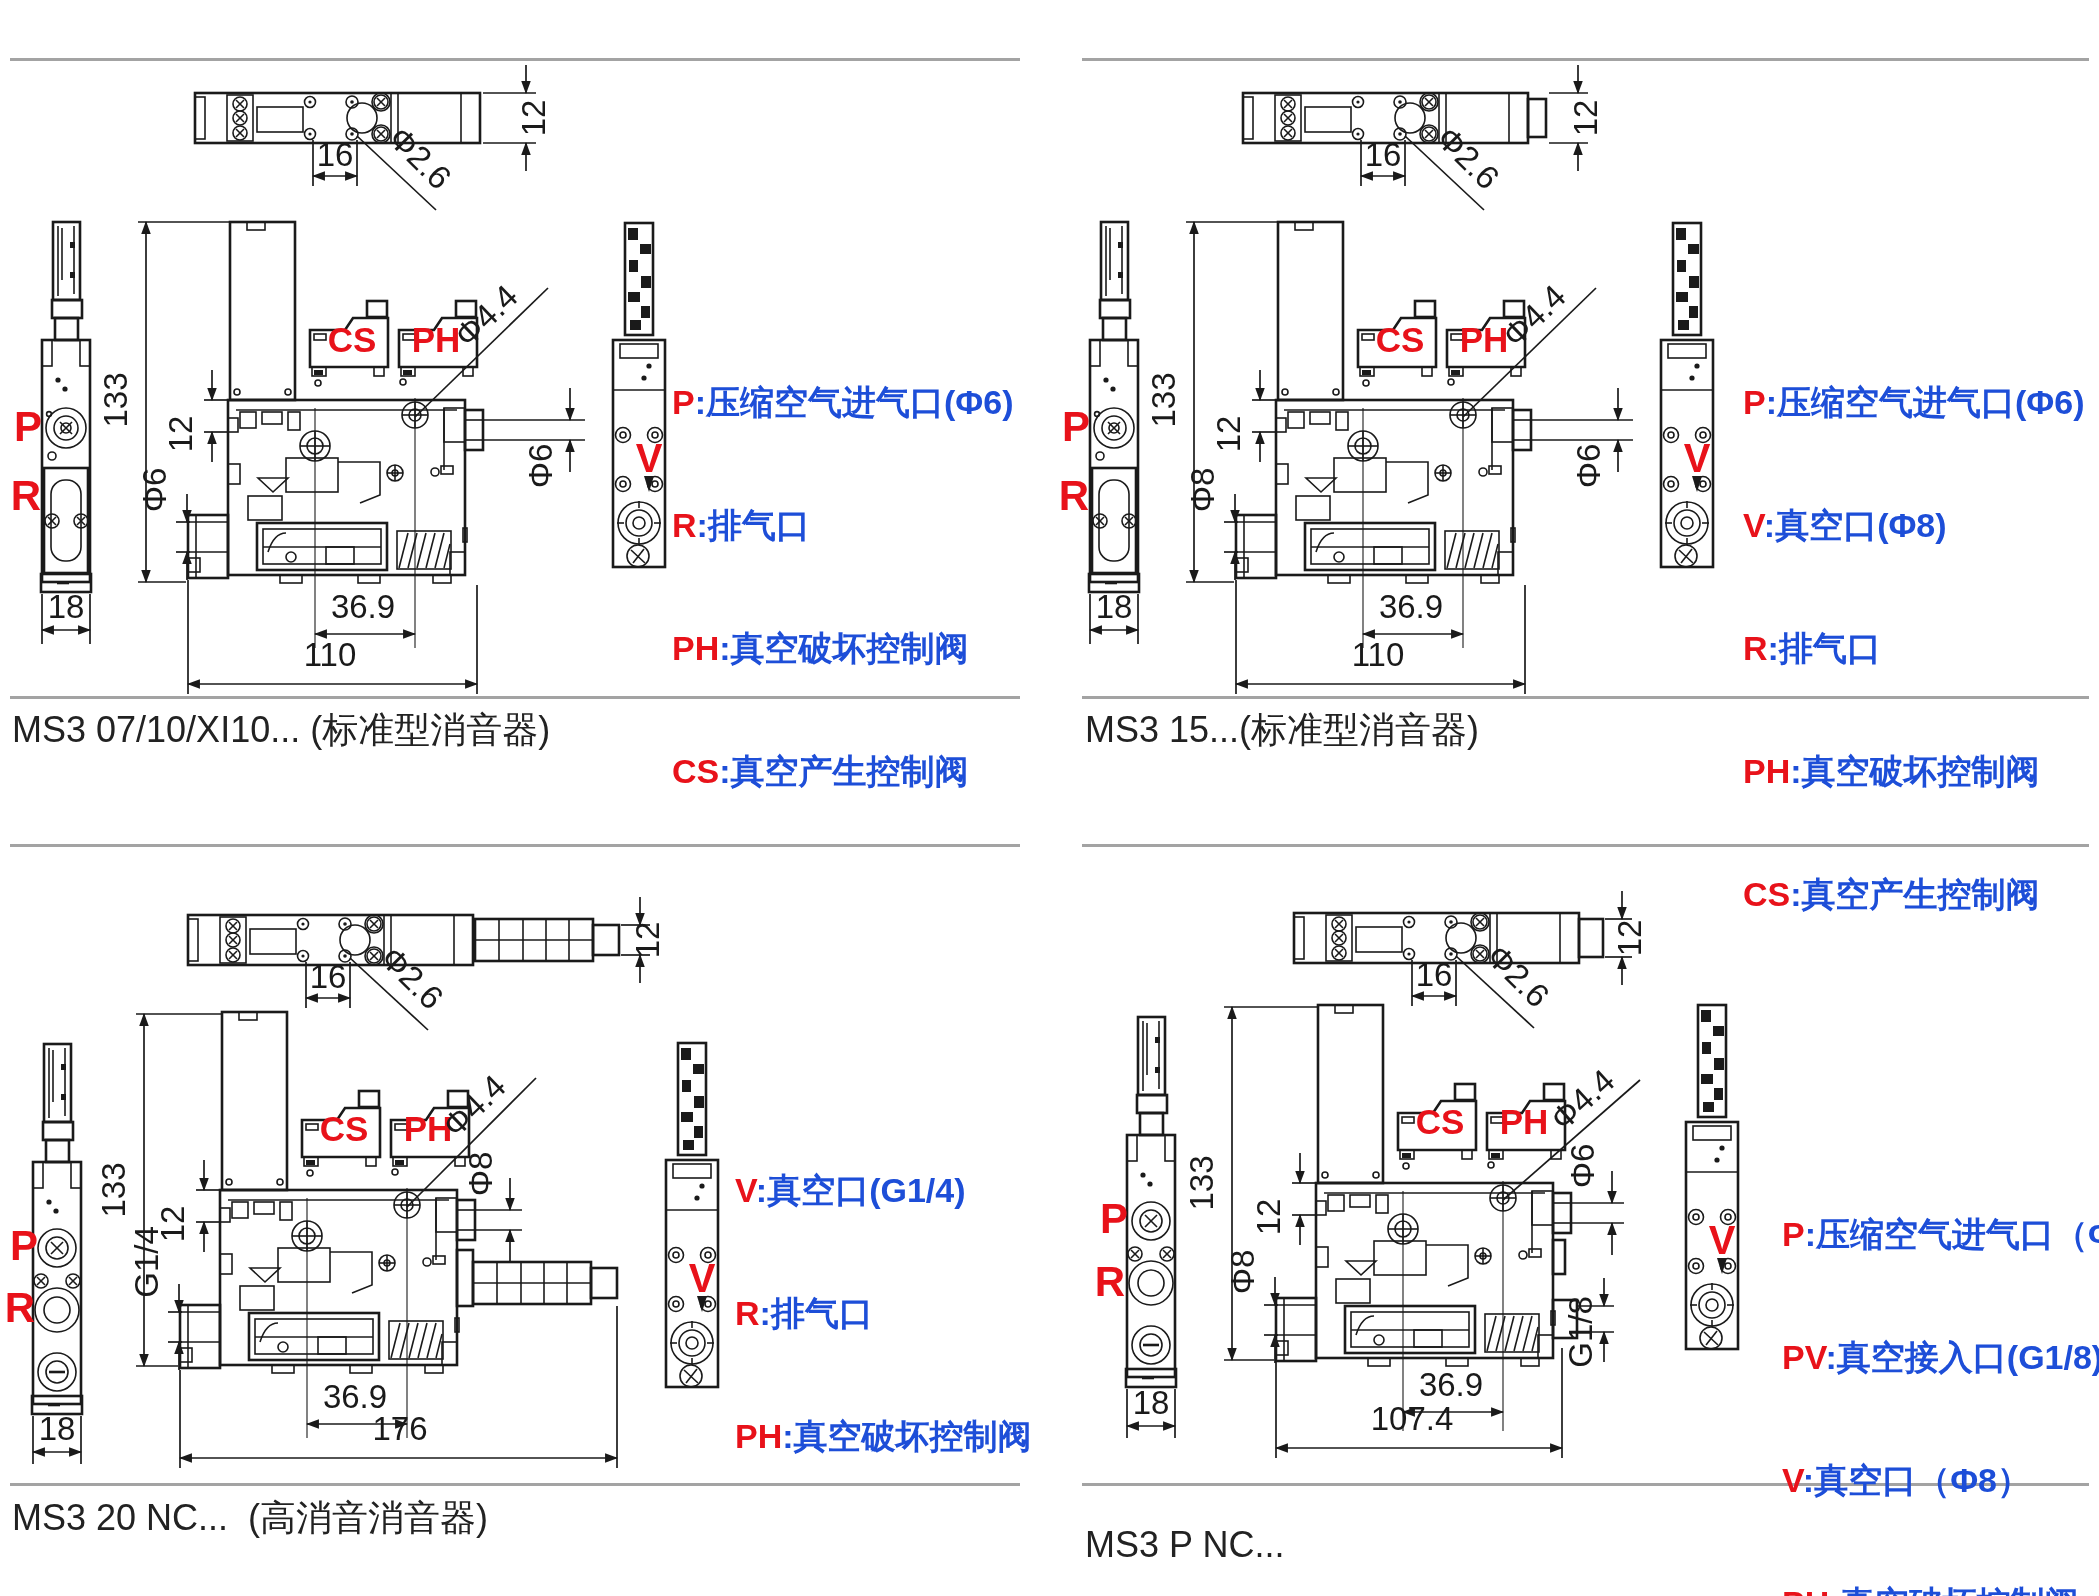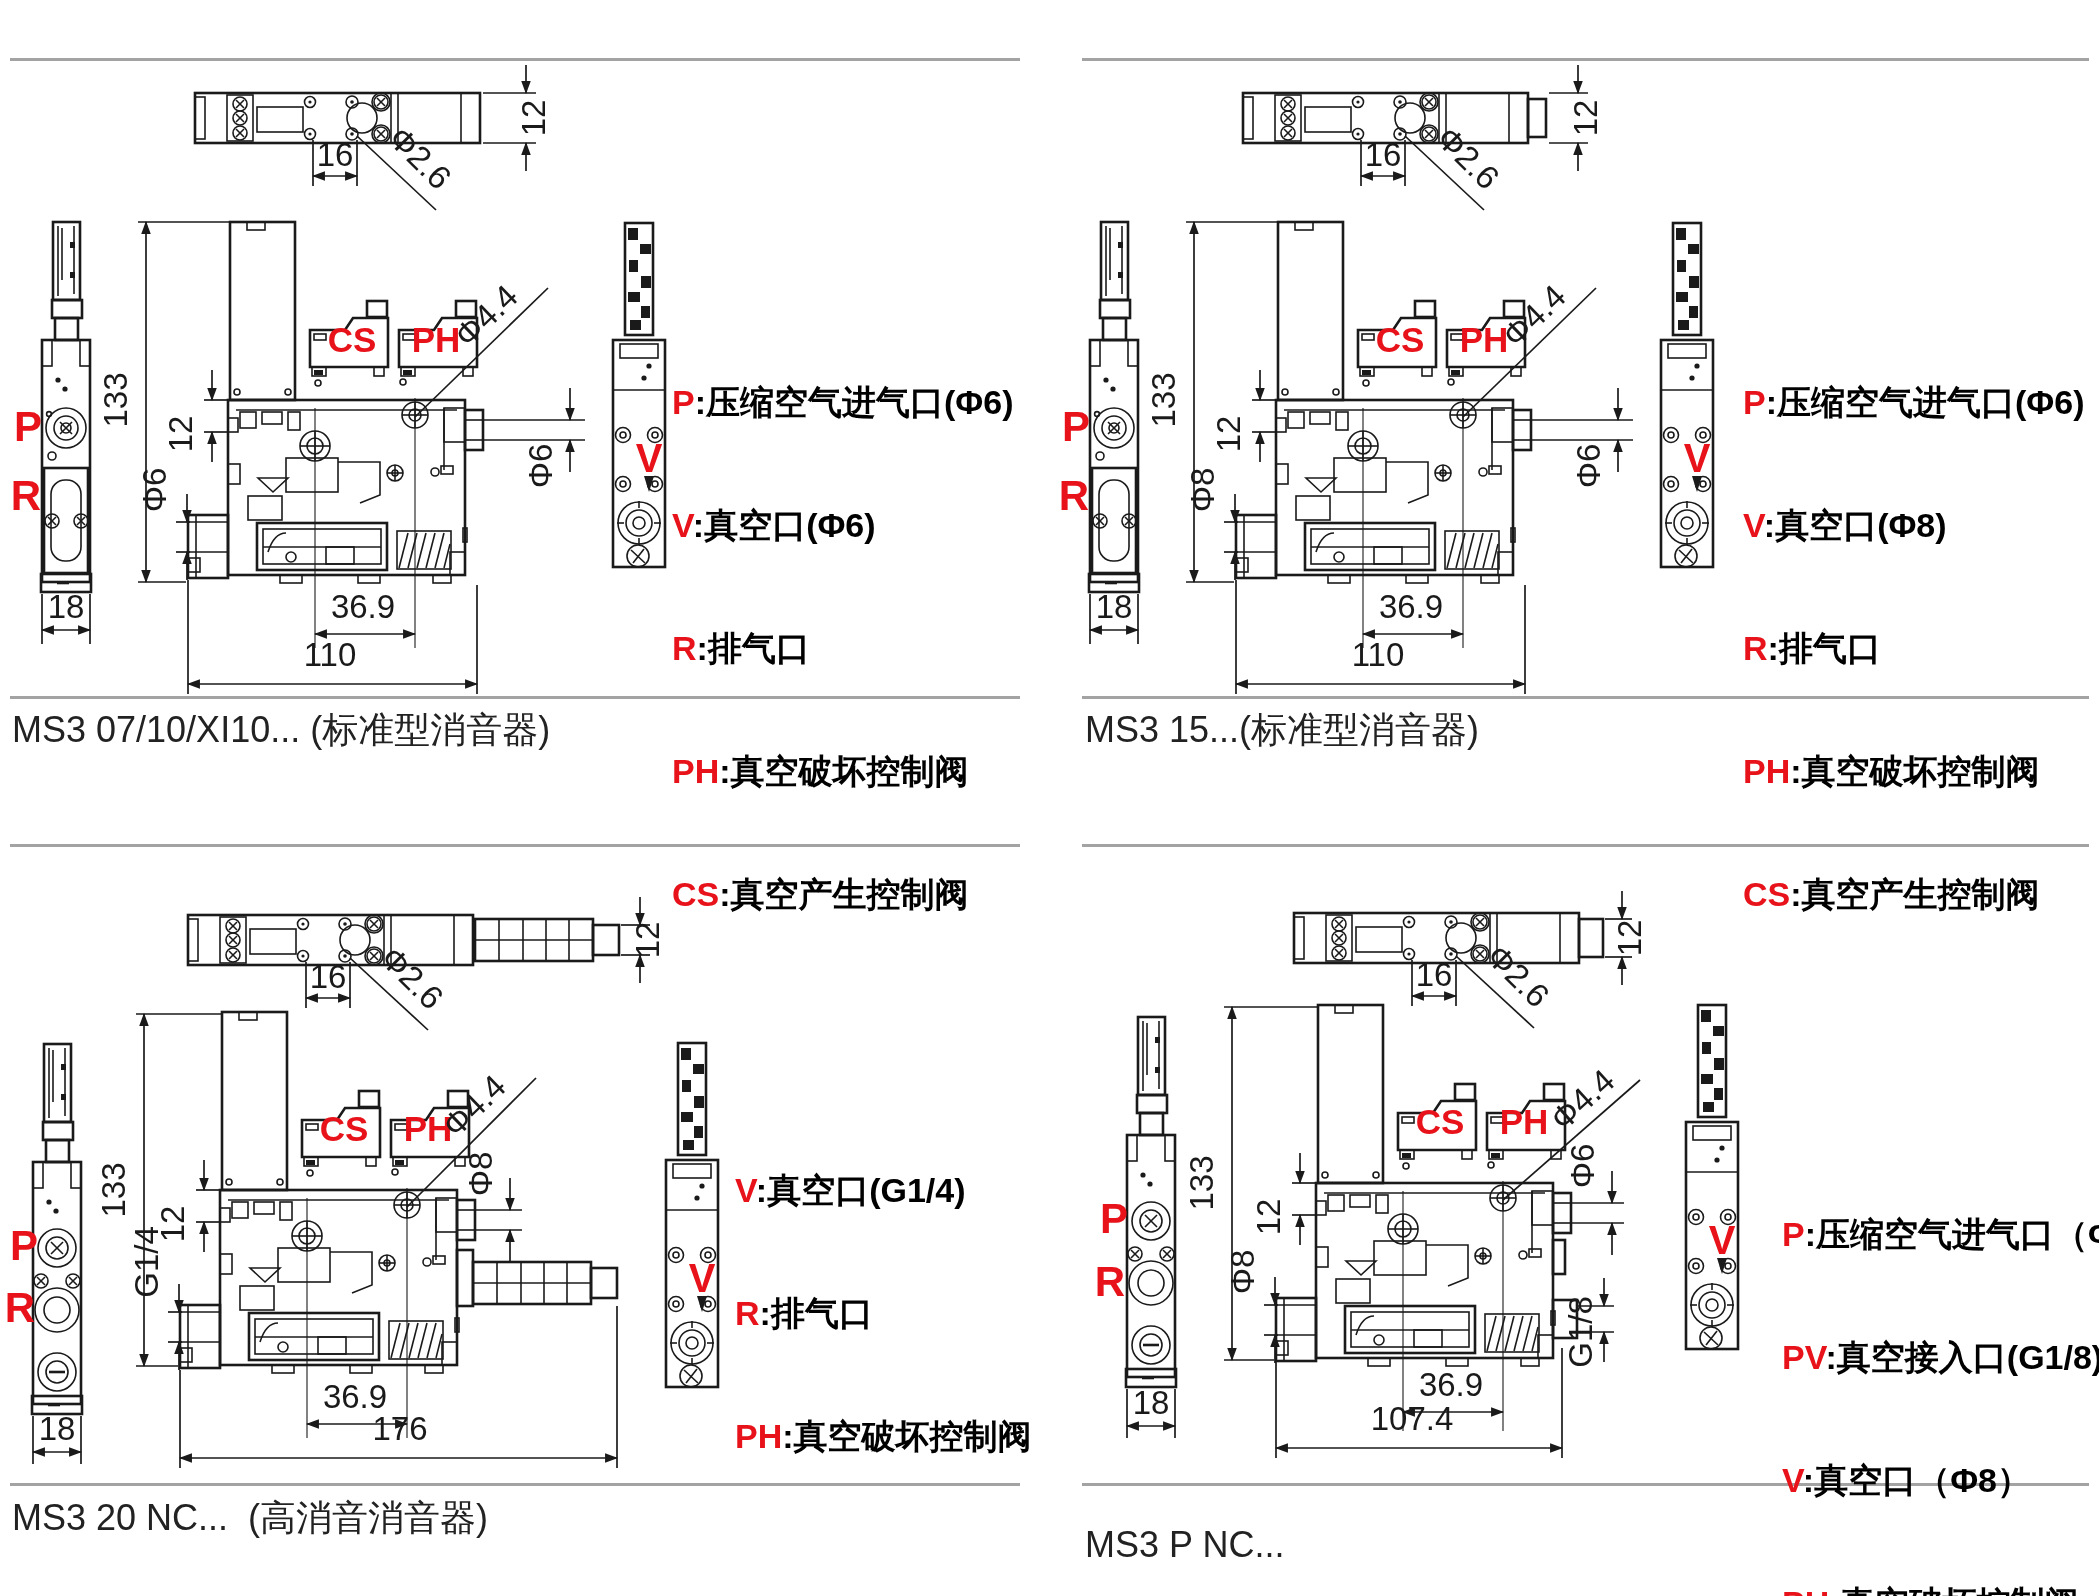--- a/index.html
+++ b/index.html
@@ -2,21 +2,21 @@
 <html><head>
 <meta charset="utf-8">
 <style>
   html,body{margin:0;padding:0;background:#fff;}
   body{width:2099px;height:1596px;position:relative;overflow:hidden;
        font-family:"Liberation Sans","DejaVu Sans",sans-serif;color:#1a1a1a;}
   .rule{position:absolute;height:3px;background:#a3a3a3;}
   .caption{position:absolute;font-size:36px;letter-spacing:0;white-space:pre;color:#222;text-align:right;}
   .legend{position:absolute;font-size:34px;font-weight:700;line-height:41px;white-space:pre;}
   .legend .lk{color:#e8121a;}
-  .legend .lt{color:#000000;}
+  .legend .lt{color:#1d4ed8;}
   svg.sheet{position:absolute;left:0;top:0;}
   svg .o{stroke:#1a1a1a;stroke-width:2.6;fill:none;}
   svg .t{stroke:#1a1a1a;stroke-width:1.6;fill:none;}
   svg .d{stroke:#1a1a1a;stroke-width:1.7;fill:none;}
   svg .cl{stroke:#1a1a1a;stroke-width:1.1;fill:none;}
   svg .fill{fill:#1a1a1a;stroke:none;}
   svg text{fill:#1a1a1a;stroke:none;font-family:"Liberation Sans","DejaVu Sans",sans-serif;}
   svg text.dt{font-size:33px;}
   svg text.red{fill:#e8121a;font-weight:700;}
   svg text.pr{font-size:42px;}
@@ -492,21 +492,20 @@
   <text class="dt" transform="translate(1592,1332) rotate(-90)" text-anchor="middle" font-size="30">G1/8</text>
 
   <use href="#rv" x="1686" y="1000"></use>
   <text class="red vv" x="1722" y="1254" text-anchor="middle">V</text>
   <polygon class="fill" points="1717,1258 1727,1258 1722,1274"></polygon>
 </g>
 </svg>
 
 <div class="legend" style="left:672px;top:300px;">
   <div><span class="lk">P</span><span class="lt">:压缩空气进气口(Φ6)</span></div>
-  <div><span class="lk">V</span><span class="lt">:真空口(Φ6)</span></div>
   <div><span class="lk">R</span><span class="lt">:排气口</span></div>
   <div><span class="lk">PH</span><span class="lt">:真空破坏控制阀</span></div>
   <div><span class="lk">CS</span><span class="lt">:真空产生控制阀</span></div>
 </div>
 <div class="legend" style="left:1743px;top:300px;">
   <div><span class="lk">P</span><span class="lt">:压缩空气进气口(Φ6)</span></div>
   <div><span class="lk">V</span><span class="lt">:真空口(Φ8)</span></div>
   <div><span class="lk">R</span><span class="lt">:排气口</span></div>
   <div><span class="lk">PH</span><span class="lt">:真空破坏控制阀</span></div>
   <div><span class="lk">CS</span><span class="lt">:真空产生控制阀</span></div>

